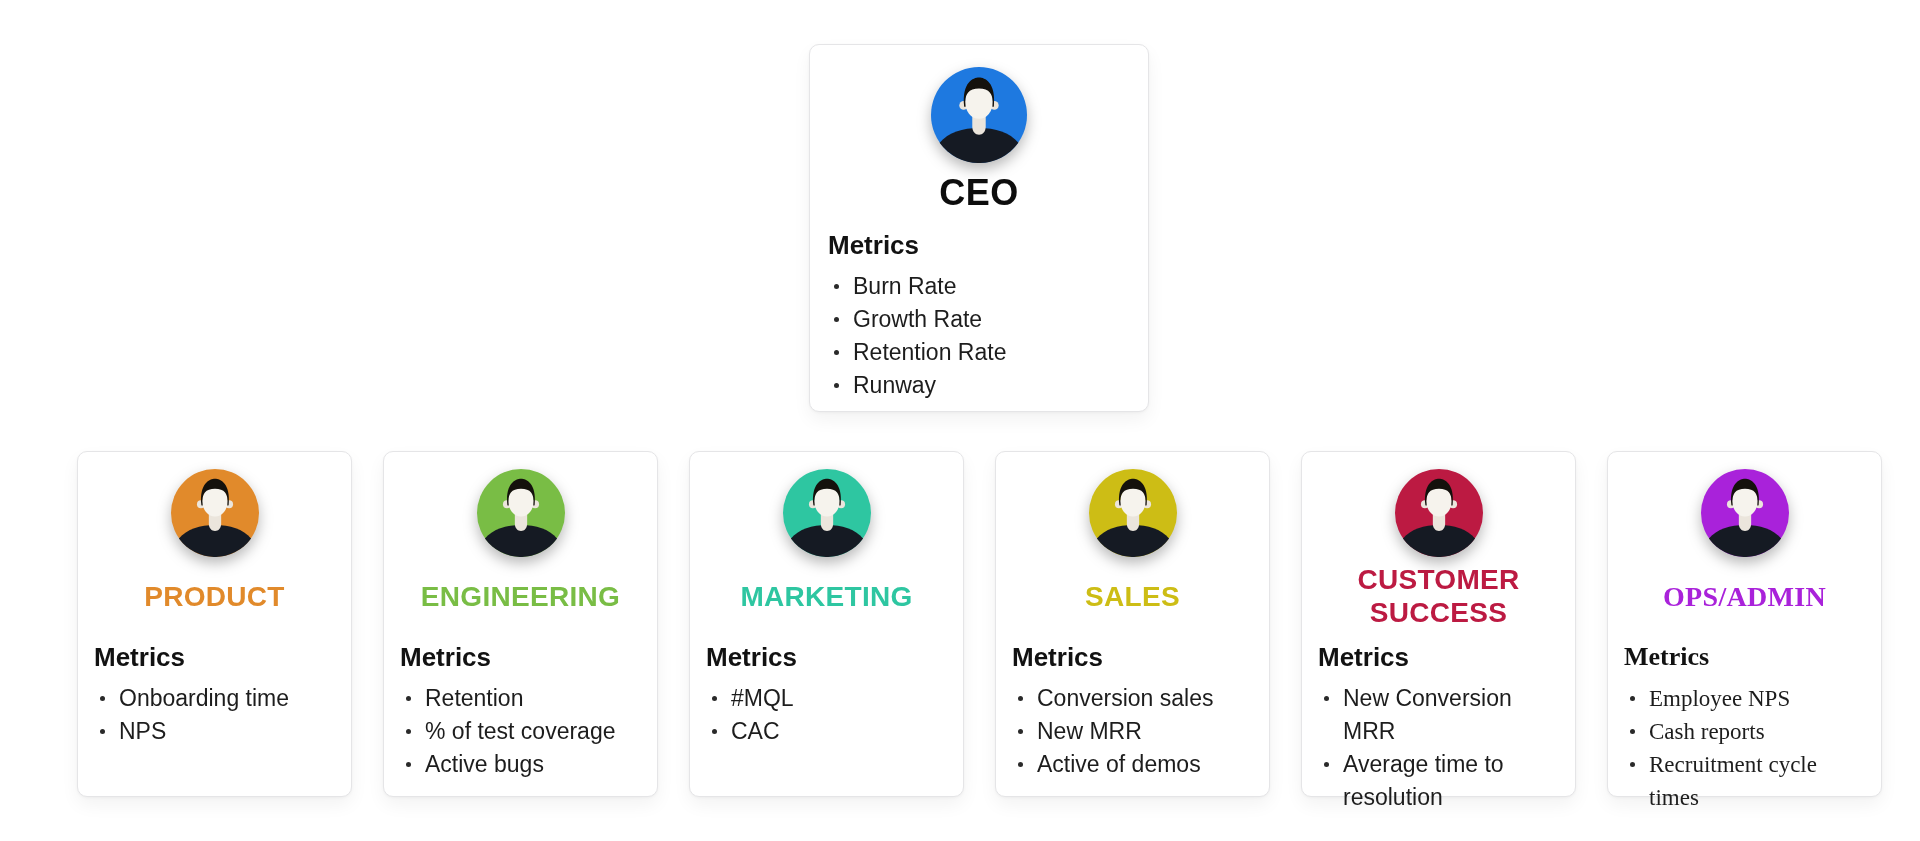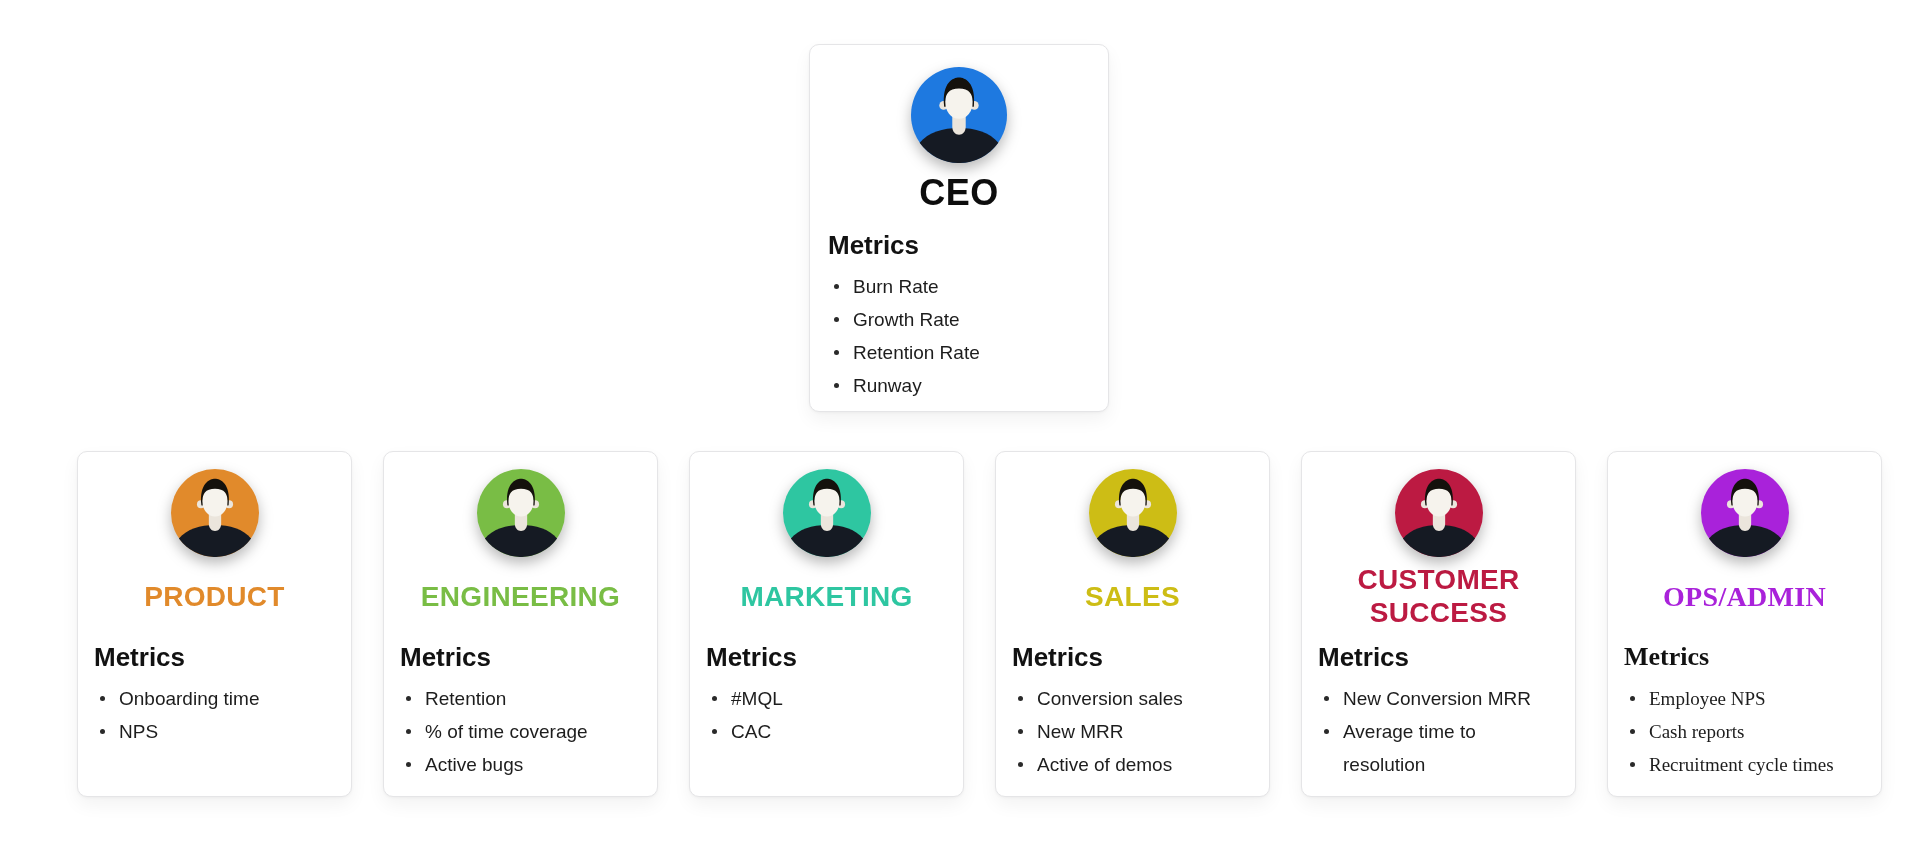--- a/index.html
+++ b/index.html
@@ -14,21 +14,21 @@
 
   .card {
     position:absolute;
     background:#ffffff;
     border:1px solid #e5e5e7;
     border-radius:10px;
     box-shadow:0 8px 18px rgba(0,0,0,.05), 0 1px 3px rgba(0,0,0,.04);
     display:flex; flex-direction:column; align-items:center;
     box-sizing:border-box;
   }
-  .ceo-card { left:809px; top:44px; width:300px; height:368px; }
+  .ceo-card { left:809px; top:44px; width:340px; height:368px; }
 
   .dept-row { position:absolute; top:451px; left:77px; display:flex; gap:31px; }
   .dept-card { position:relative; width:275px; height:346px; }
 
   .avatar { display:block; margin-top:22px; width:96px; height:96px;
             filter:drop-shadow(0 6px 7px rgba(0,0,0,.28)); }
   .dept-card .avatar { margin-top:17px; width:88px; height:88px; }
   .avatar svg { display:block; width:100%; height:100%; }
 
   .title-wrap {
@@ -46,21 +46,21 @@
   }
 
   .metrics { align-self:stretch; padding:0 16px; margin-top:12px; }
   .ceo-card .metrics { padding:0 18px; margin-top:14px; }
   .metrics-heading {
     font-size:26px; font-weight:700; color:#121212;
     margin:0; line-height:32px;
   }
   .metrics-list {
     list-style:none; margin:9px 0 0; padding:0;
-    font-size:19px; line-height:33px; color:#1d1d1d;
+    font-size:23px; line-height:33px; color:#1d1d1d;
   }
   .metrics-list li { position:relative; padding-left:25px; }
   .metrics-list li::before {
     content:""; position:absolute; left:6px; top:14px;
     width:5px; height:5px; border-radius:50%; background:#2a2a2a;
   }
 </style>
 </head>
 <body>
 
@@ -129,21 +129,21 @@
             <path fill="#14110C" d="M34.5 41 C32 16 44 11 50 11 C56 11 68 16 65.5 41 C65 42 64 42 64 40.5 C65.5 28 60.5 22.5 50 22.5 C39.5 22.5 34.5 28 36 40.5 C36 42 35 42 34.5 41 Z"></path>
           </svg>
         </span>
     <div class="title-wrap">
       <h2 class="dept-title" style="color: rgb(121, 189, 69);">ENGINEERING</h2>
     </div>
     <div class="metrics">
       <h3 class="metrics-heading">Metrics</h3>
       <ul class="metrics-list">
             <li>Retention</li>
-            <li>% of time coverage</li>
+            <li>% of test coverage</li>
             <li>Active bugs</li>
           </ul>
     </div>
   </section>
 
   <section class="card dept-card" style="color: rgb(29, 29, 29);">
     <span class="avatar" style="color: rgb(46, 198, 161);">
           <svg viewBox="0 0 100 100" xmlns="http://www.w3.org/2000/svg" aria-hidden="true">
             <circle cx="50" cy="50" r="50" fill="currentColor"></circle>
             <path fill="#151A23" d="M9 79 C18 68 33 63.5 50 63.5 C67 63.5 82 68 91 79 A50.5 50.5 0 0 1 9 79 Z"></path>

